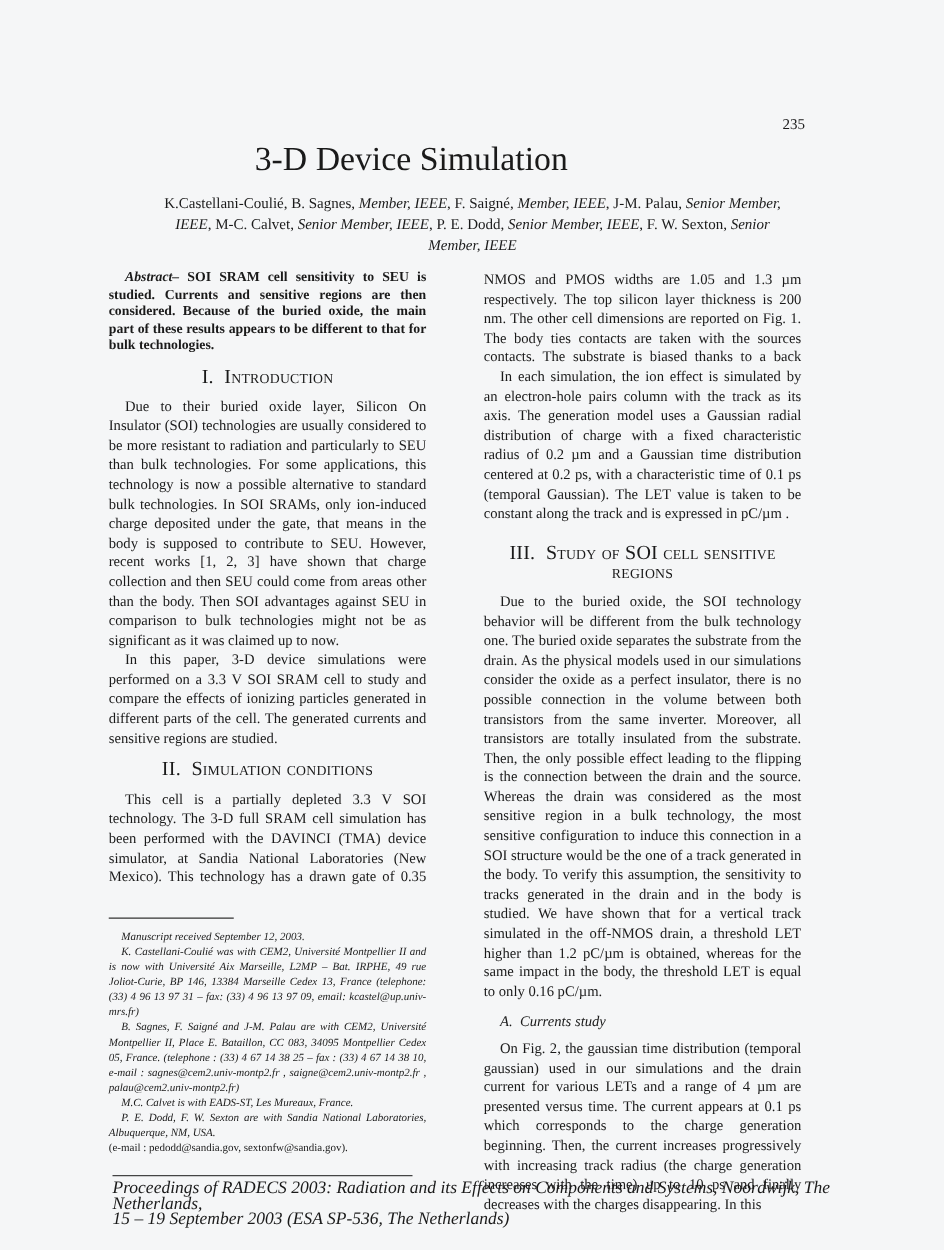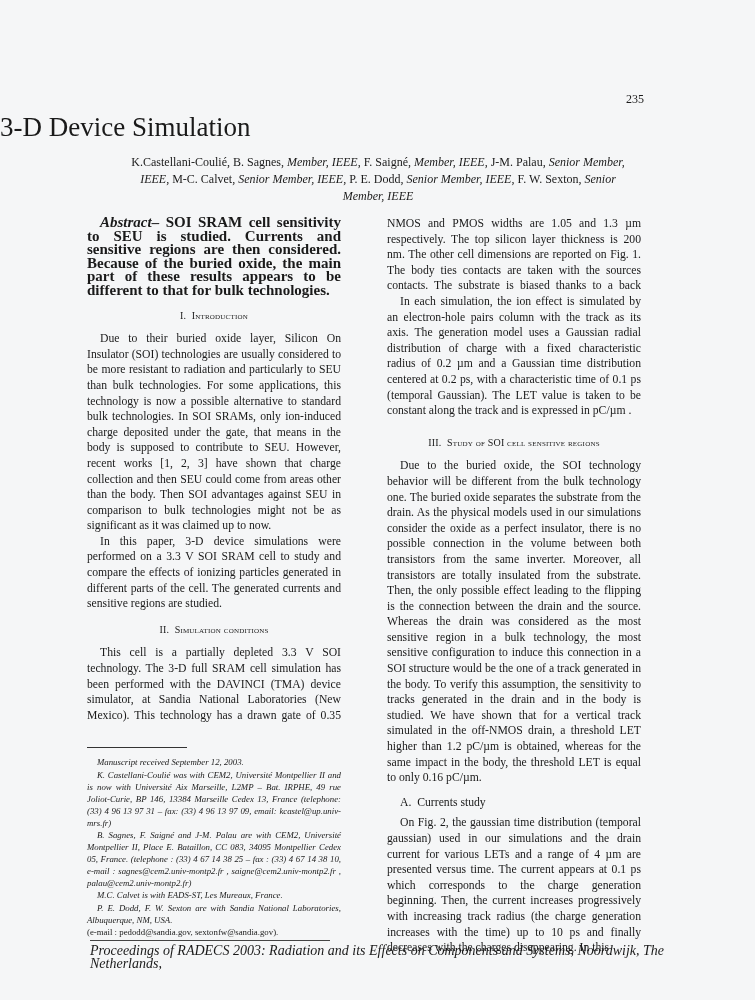--- a/index.html
+++ b/index.html
@@ -1,31 +1,31 @@
 <!DOCTYPE html>
 <html><head>
 <meta charset="utf-8">
 <style>
   html, body { margin:0; padding:0; }
   body { width:755px; height:1000px; background:#f5f6f7; position:relative; overflow:hidden;
          font-family:"Liberation Serif", "DejaVu Serif", serif; color:#1a1a1a; }
   .pagenum { position:absolute; left:626px; top:58px; font-size:12px;margin-top:34px; }
-  .title { position:absolute; left:0; width:658px; top:112px; font-size:27px; }
+  .title { position:absolute; left:0; width:658px; top:112px; text-align:center; font-size:27px; }
   .authors { position:absolute; left:118px; width:520px; top:154px; text-align:center; font-size:12px; line-height:17px; }
   .authors i { font-style:italic; }
   .col { position:absolute; top:216px; width:254px; font-size:11.7px; line-height:15.6px; text-align:justify; }
   .col.left { left:87px; }
   .col.right { left:387px; }
   p { margin:0; }
   .ind { text-indent:13px; }
-  .abstract { font-weight:bold; font-size:15px; line-height:13.6px; text-indent:13px; }
+  .abstract { font-weight:bold; font-size:11px; line-height:13.6px; text-indent:13px; }
   .abstract i { font-weight:bold; font-style:italic; }
-  .sec { text-align:center; font-size:10px; margin:10px 0 8px 0; letter-spacing:0.2px; }
+  .sec { text-align:center; font-size:16px; margin:10px 0 8px 0; letter-spacing:0.2px; }
   .sec .sc { font-variant:small-caps; }
-  .subsec { margin:9px 0 5px 13px; }
+  .subsec { font-style:italic; margin:9px 0 5px 13px; }
   .footrule { width:100px; border-top:1px solid #333; margin:24px 0 8px 0; }
   .fn { font-size:8.8px; line-height:12.1px; text-align:justify; }
   .fn .ind2 { text-indent:10px;font-style:italic; }
   .bottom { position:absolute; left:90px; top:940px; font-size:14px; font-style:italic; line-height:12.5px; width:600px; }
   .bottom .rule { width:240px; border-top:1px solid #444; margin-bottom:4px; }
 </style>
 </head>
 <body>
 
 <div class="pagenum">235</div>
@@ -60,13 +60,14 @@
   <div class="sec" style="margin-top:16px"><span>III.</span>&nbsp;&nbsp;<span class="sc">Study of SOI cell sensitive regions</span></div>
   <p class="ind">Due to the buried oxide, the SOI technology behavior will be different from the bulk technology one. The buried oxide separates the substrate from the drain. As the physical models used in our simulations consider the oxide as a perfect insulator, there is no possible connection in the volume between both transistors from the same inverter. Moreover, all transistors are totally insulated from the substrate. Then, the only possible effect leading to the flipping is the connection between the drain and the source. Whereas the drain was considered as the most sensitive region in a bulk technology, the most sensitive configuration to induce this connection in a SOI structure would be the one of a track generated in the body. To verify this assumption, the sensitivity to tracks generated in the drain and in the body is studied. We have shown that for a vertical track simulated in the off-NMOS drain, a threshold LET higher than 1.2 pC/µm is obtained, whereas for the same impact in the body, the threshold LET is equal to only 0.16 pC/µm.</p>
 
   <div class="subsec"><span>A.</span>&nbsp;&nbsp;<span>Currents study</span></div>
   <p class="ind">On Fig. 2, the gaussian time distribution (temporal gaussian) used in our simulations and the drain current for various LETs and a range of 4 µm are presented versus time. The current appears at 0.1 ps which corresponds to the charge generation beginning. Then, the current increases progressively with increasing track radius (the charge generation increases with the time) up to 10 ps and finally decreases with the charges disappearing. In this</p>
 </div>
 
 <div class="bottom">
   <div class="rule"></div>
   <div>Proceedings of RADECS 2003: Radiation and its Effects on Components and Systems, Noordwijk, The Netherlands,</div>
+  <div>15 – 19 September 2003 (ESA SP-536, The Netherlands)</div>
 </div>
 
 </body></html>

